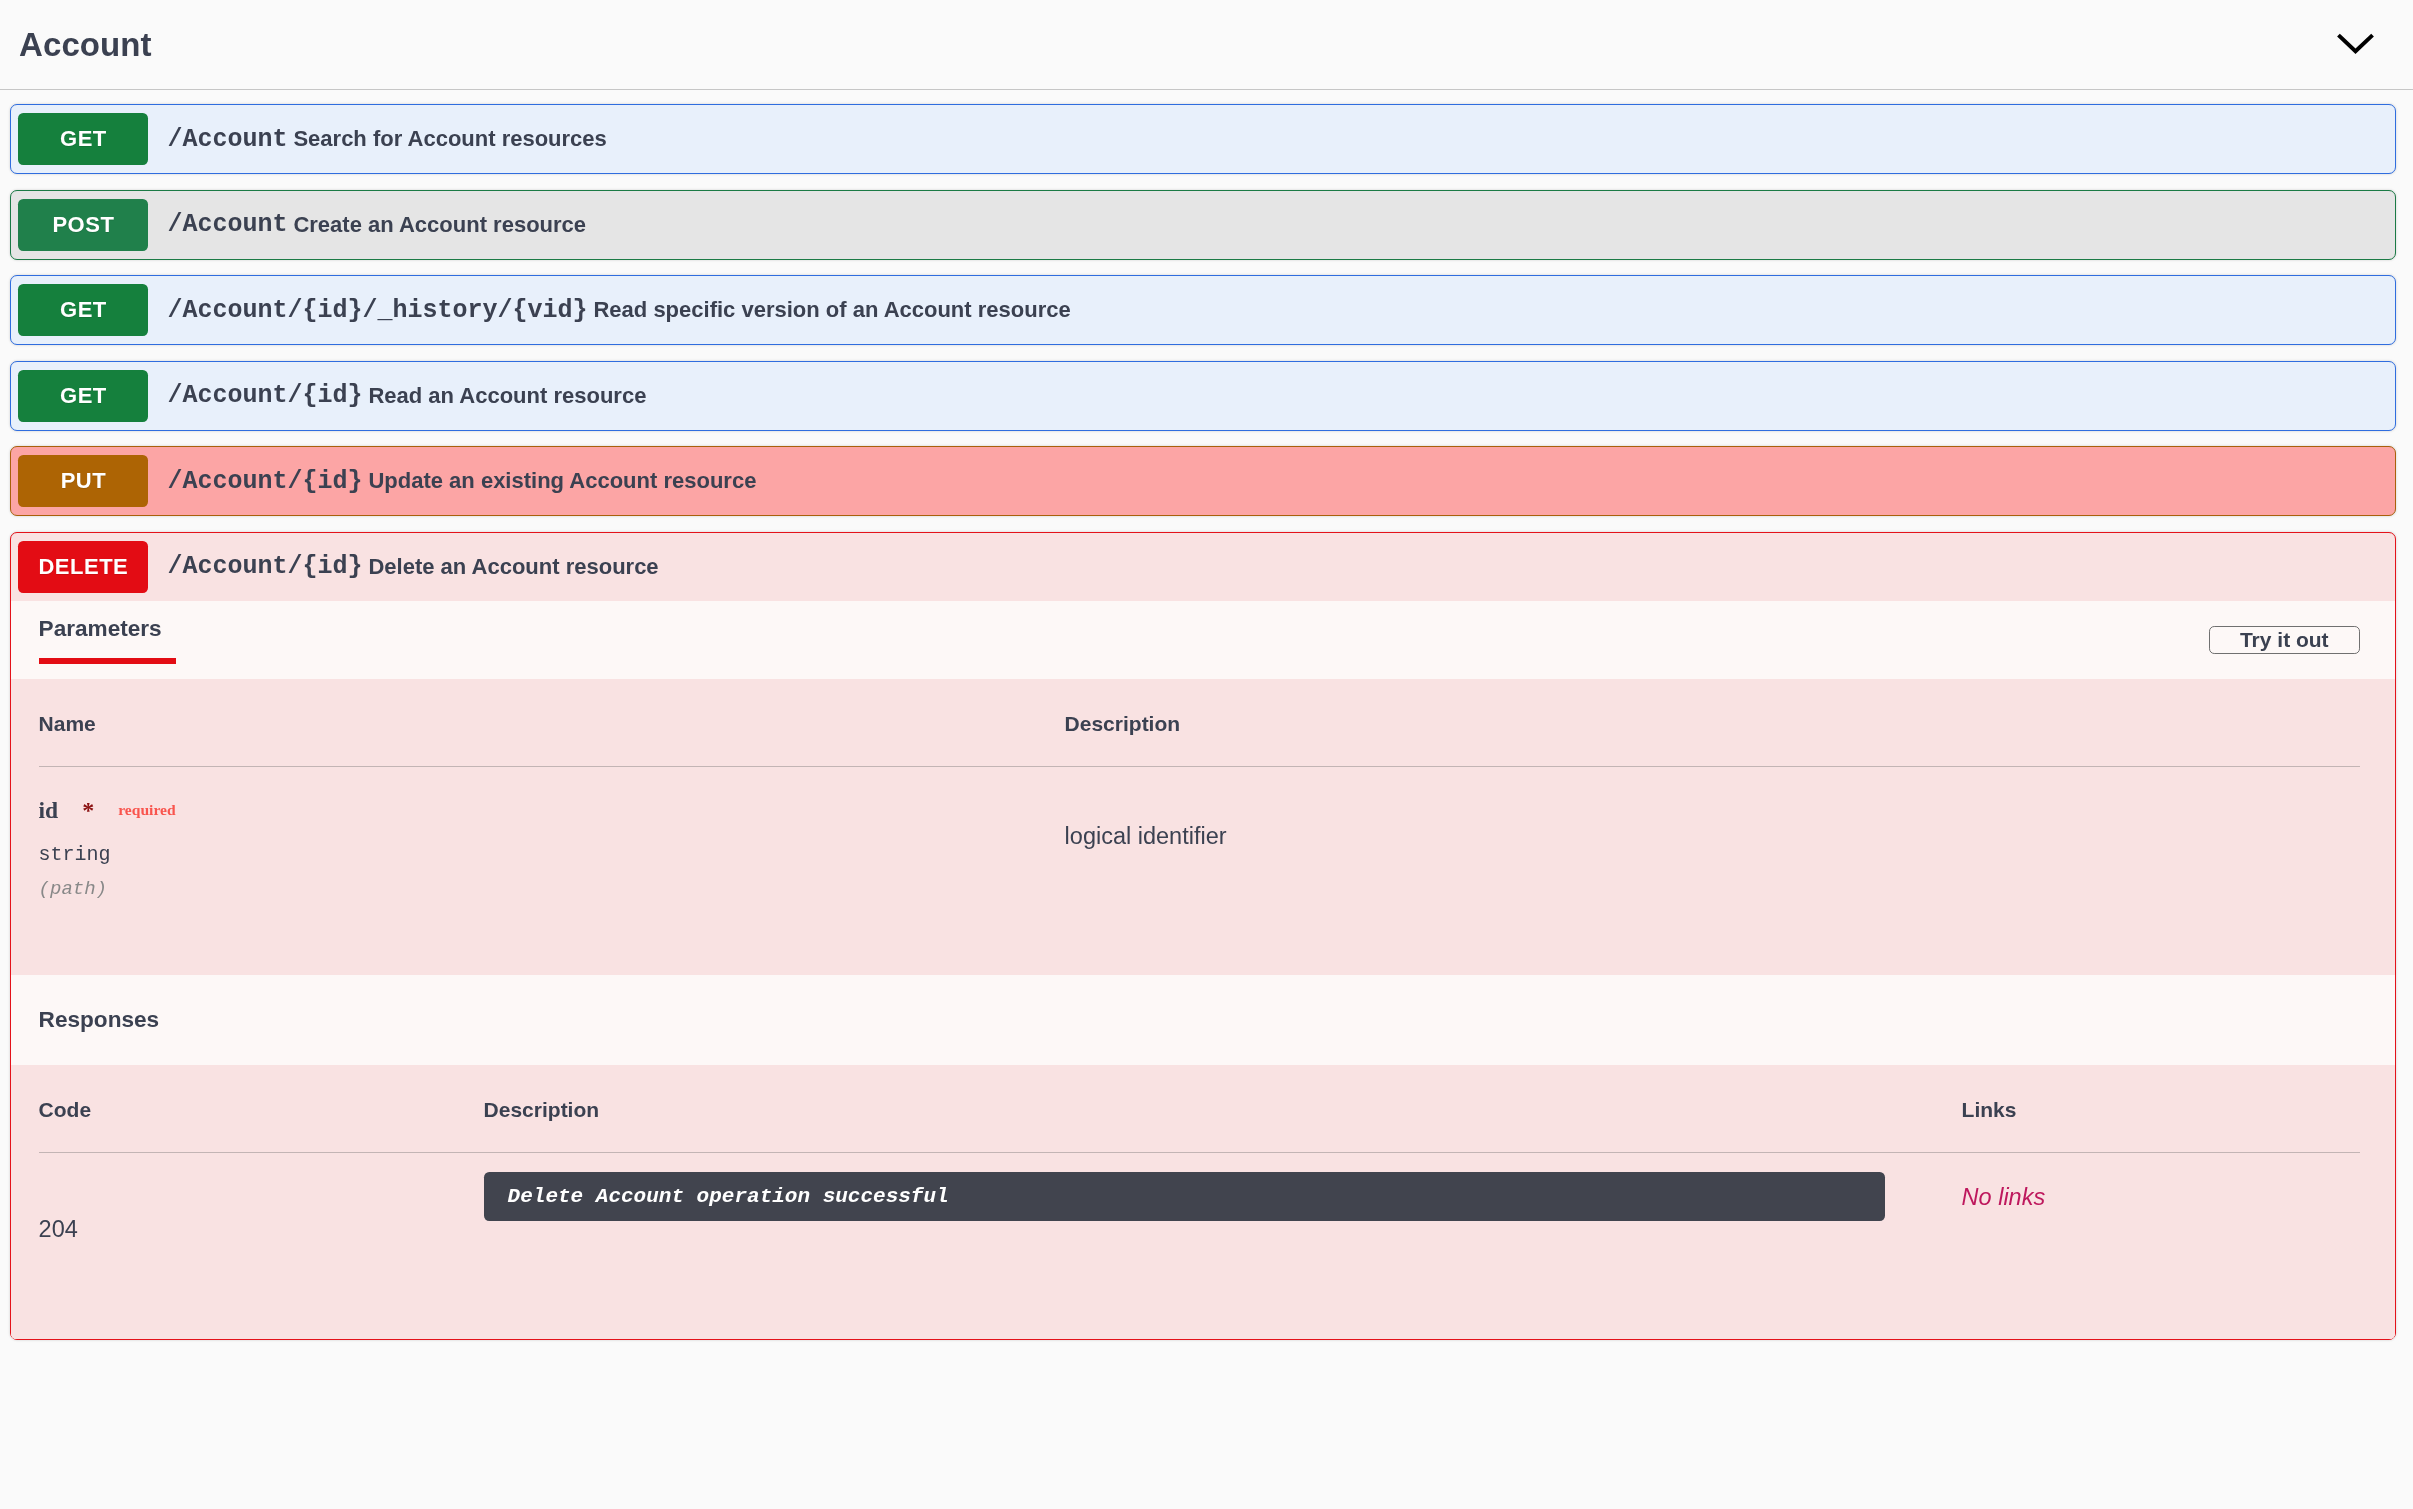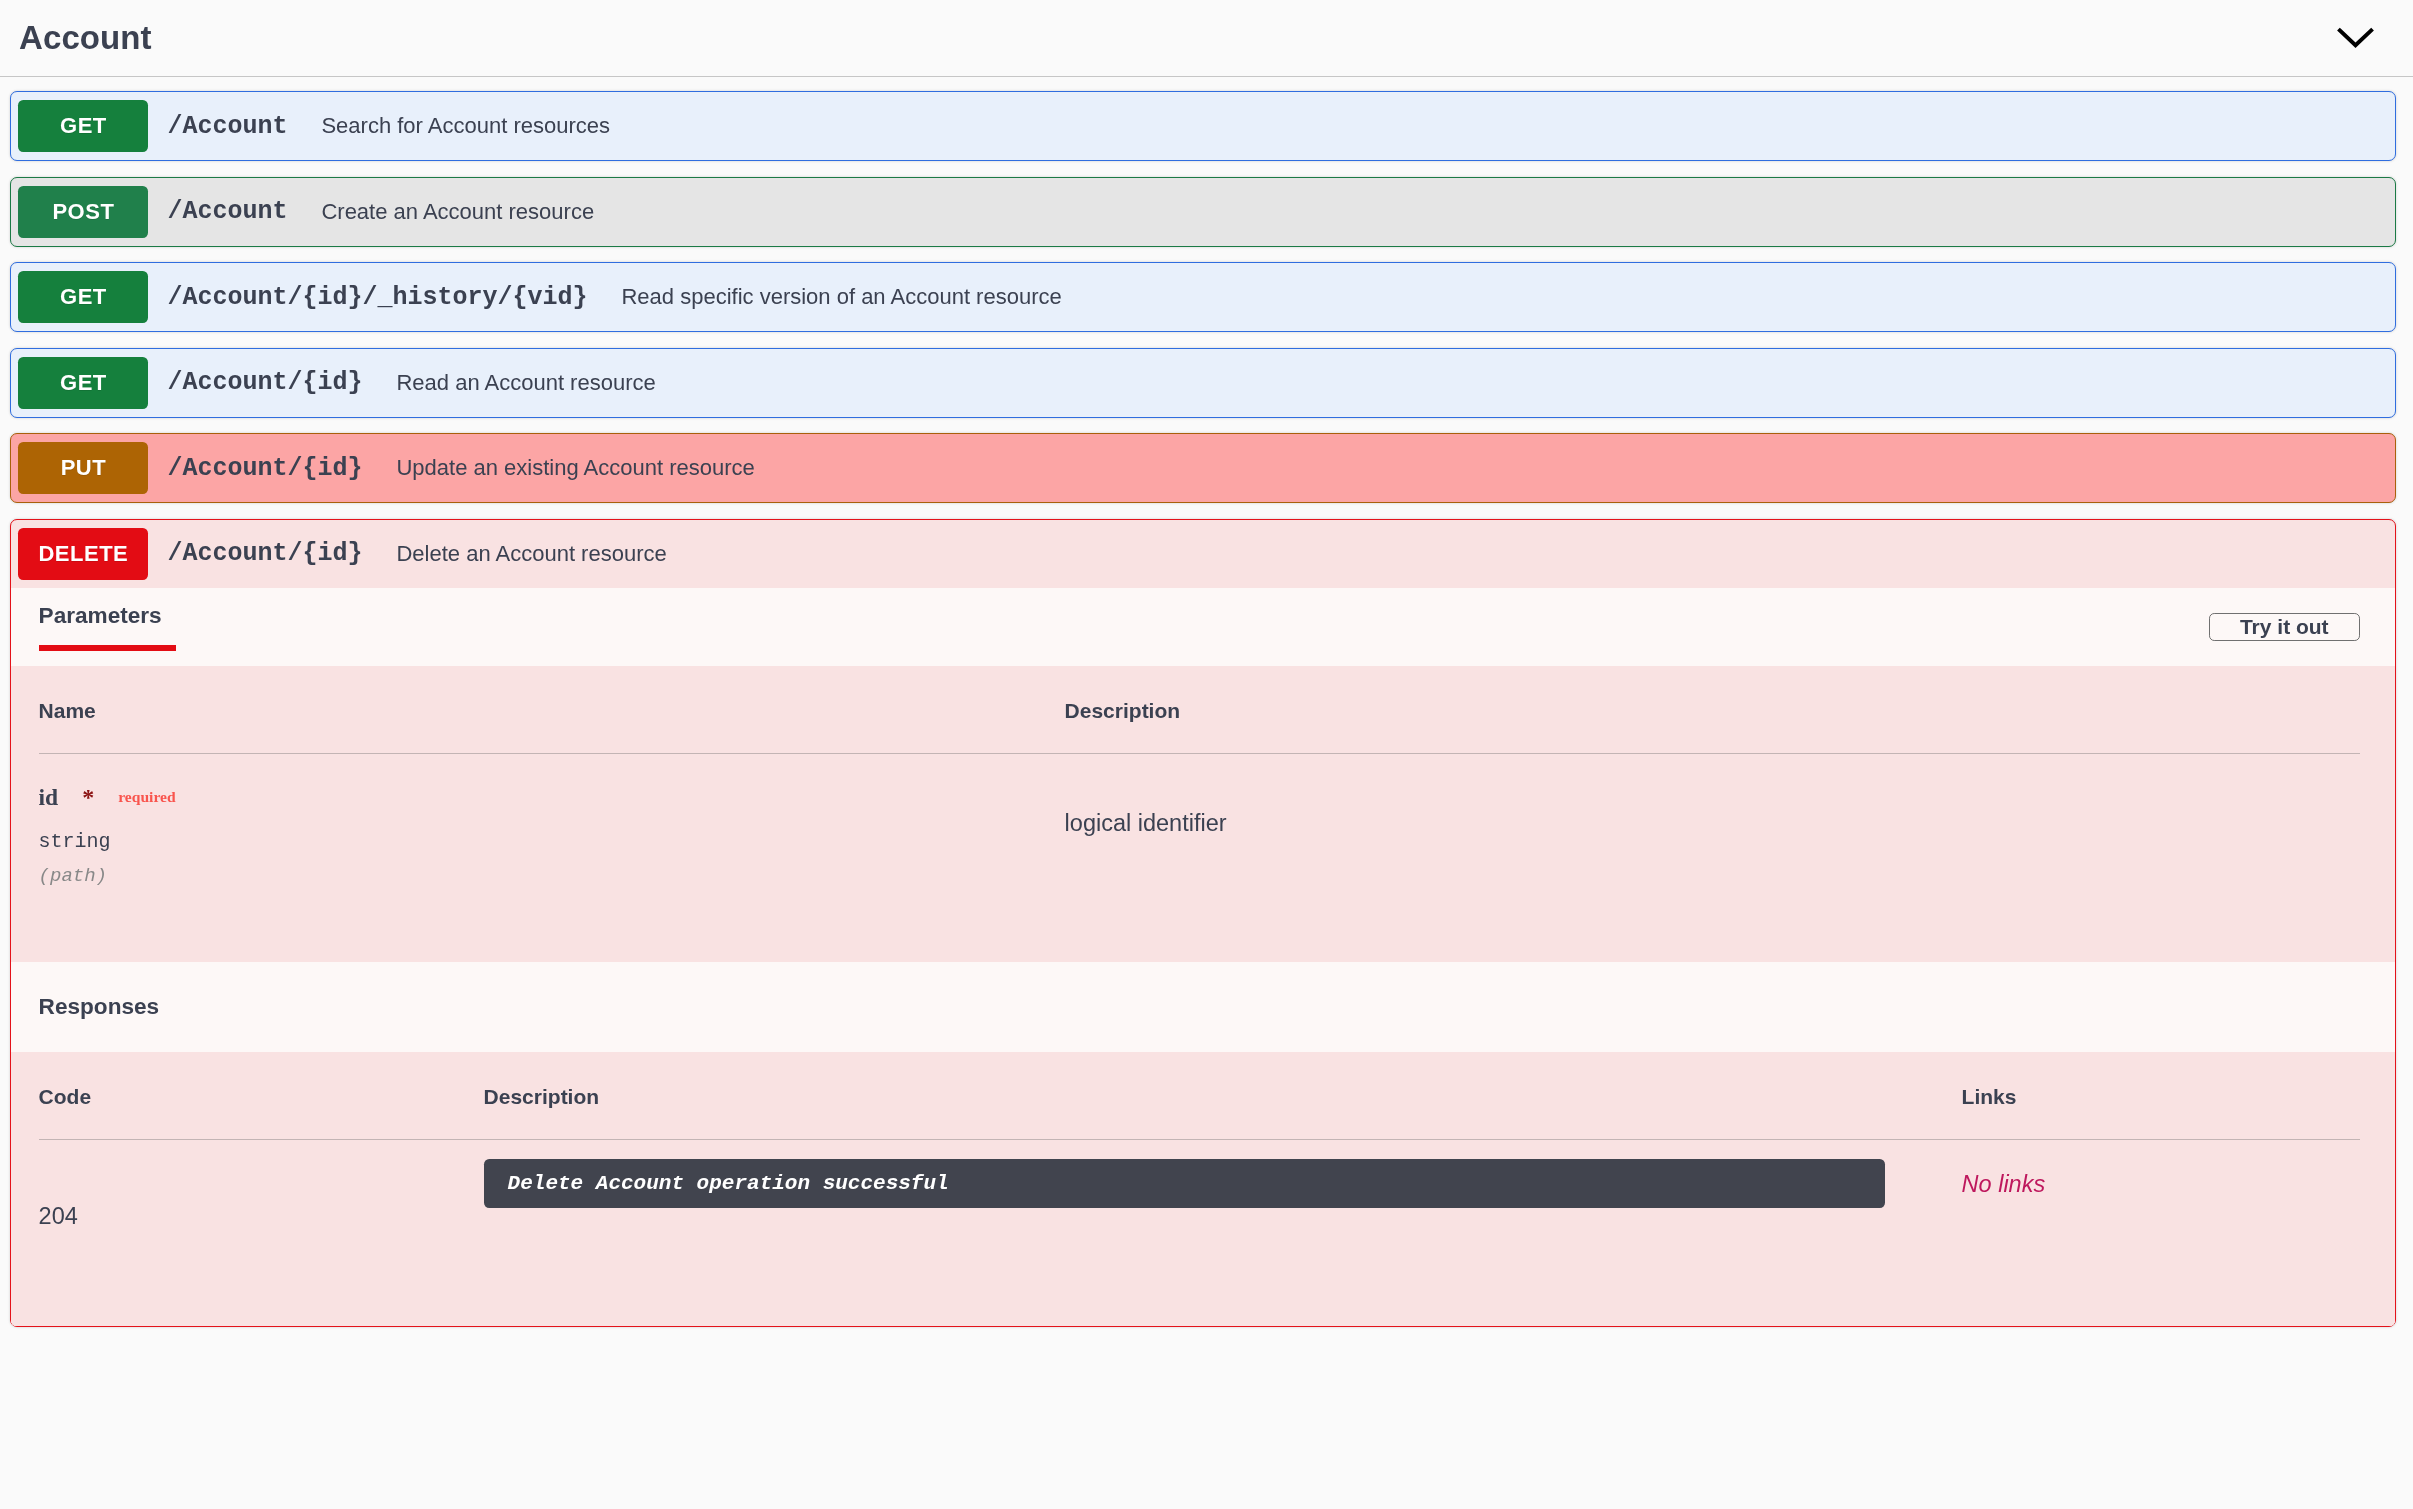--- a/index.html
+++ b/index.html
@@ -7,21 +7,21 @@
     margin: 0; padding: 0;
     width: 2413px; height: 1509px;
     background: #fafafa;
     font-family: "Liberation Sans", sans-serif;
     -webkit-font-smoothing: antialiased;
   }
   .page { width: 2413px; height: 1509px; position: relative; overflow: hidden; background: #fafafa; }
 
   
   .tag-header {
-    height: 77px;
+    height: 90px;
     display: flex; align-items: center; justify-content: space-between;
     padding: 0 33px 0 19px;
     border-bottom: 1.7px solid #c6c6c6;
   }
   .tag-title {
     font-size: 33px; font-weight: 700; color: #3b4151;
     letter-spacing: 0.1px;
   }
   .chevron-btn {
     width: 49px; height: 49px;
@@ -54,22 +54,22 @@
     text-shadow: 0 0.9px 0 rgba(0,0,0,.1);
     font-family: "Liberation Sans", sans-serif;
   }
   .op-path {
     margin-left: 19px;
     font-family: "Liberation Mono", monospace;
     font-size: 25px; font-weight: 700; color: #3b4151;
     white-space: nowrap;
   }
   .op-summary {
-    margin-left: 34px;
-    font-size: 22px; color: #3b4151; font-weight: 400;
+    margin-left: 6px;
+    font-size: 22px; color: #3b4151; font-weight: 700;
     white-space: nowrap;
   }
 
   
   .m-get   { background: #fff; border: 1.7px solid #2f6ddf; background-color: #e8f0fb; }
   .m-get   .op-method { background: #15803d; }
   .m-post  { border: 1.7px solid #1b7a45; background-color: #e5e5e5; }
   .m-post  .op-method { background: #20804b; }
   .m-put   { border: 1.7px solid #a9600b; background-color: #fca5a5; }
   .m-put   .op-method { background: #ad6404; }

